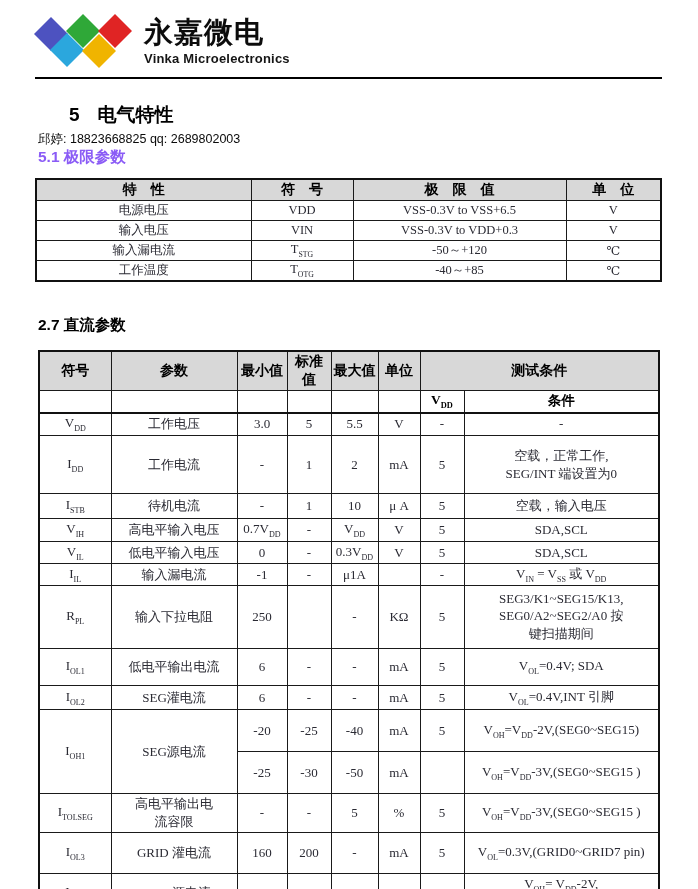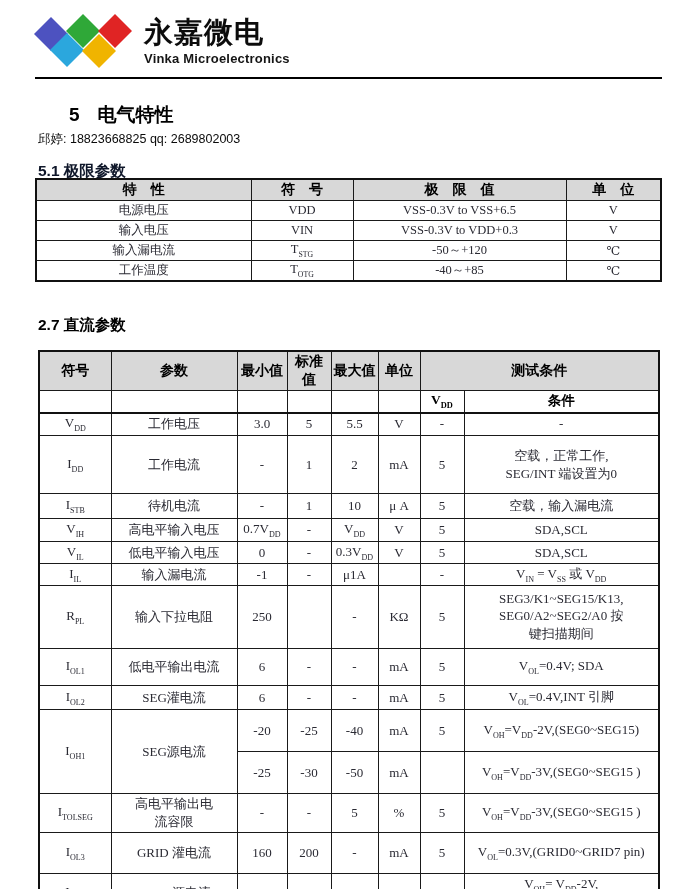--- a/index.html
+++ b/index.html
@@ -23,21 +23,21 @@
   .title-block{position:absolute;right:36px;top:6px;text-align:right;}
   .part-number{font-size:24px;font-weight:800;color:#000;letter-spacing:0.5px;}
   .subtitle{margin-top:13px;font-size:17.5px;color:#111;
             font-family:"Liberation Serif","DejaVu Serif",serif;font-style:italic;letter-spacing:1px;}
   .rule{position:absolute;left:35px;right:36px;top:77px;height:2px;background:#000;}
 
   
   .h-sec{position:absolute;left:38px;top:102px;font-size:19px;font-weight:800;color:#000;margin-left:31px;}
   .h-sec .sec-num{display:inline-block;margin-right:18px;}
   .contact{position:absolute;left:38px;top:131px;font-size:12.5px;color:#0a0a0a;}
-  .h-sub1{position:absolute;left:38px;top:147px;font-size:15.5px;font-weight:800;color:#0f172a;margin-top:14px;}
+  .h-sub1{position:absolute;left:38px;top:147px;font-size:15.5px;font-weight:800;color:#8b5cf6;}
   .h-sub2{position:absolute;left:38px;top:315px;font-size:15.5px;font-weight:800;color:#000;}
 
   
   table{border-collapse:collapse;table-layout:fixed;border:2px solid #111;}
   th,td{border:1px solid #1a1a1a;text-align:center;vertical-align:middle;
         overflow:hidden;padding:1px 2px;}
   th{background:#d8d8d8;font-weight:700;font-size:14px;color:#000;}
   td{font-family:"Liberation Serif","DejaVu Serif",serif;font-size:13px;color:#2a2a33;}
   sub{font-size:0.62em;}
 
@@ -177,21 +177,21 @@
         <td>空载，正常工作,<br>SEG/INT 端设置为0</td>
       </tr>
       <tr style="height:25px">
         <td>I<sub>STB</sub></td>
         <td>待机电流</td>
         <td>-</td>
         <td>1</td>
         <td>10</td>
         <td>μ A</td>
         <td>5</td>
-        <td>空载，输入漏电流</td>
+        <td>空载，输入电压</td>
       </tr>
       <tr style="height:23px">
         <td>V<sub>IH</sub></td>
         <td>高电平输入电压</td>
         <td>0.7V<sub>DD</sub></td>
         <td>-</td>
         <td>V<sub>DD</sub></td>
         <td>V</td>
         <td>5</td>
         <td>SDA,SCL</td>

